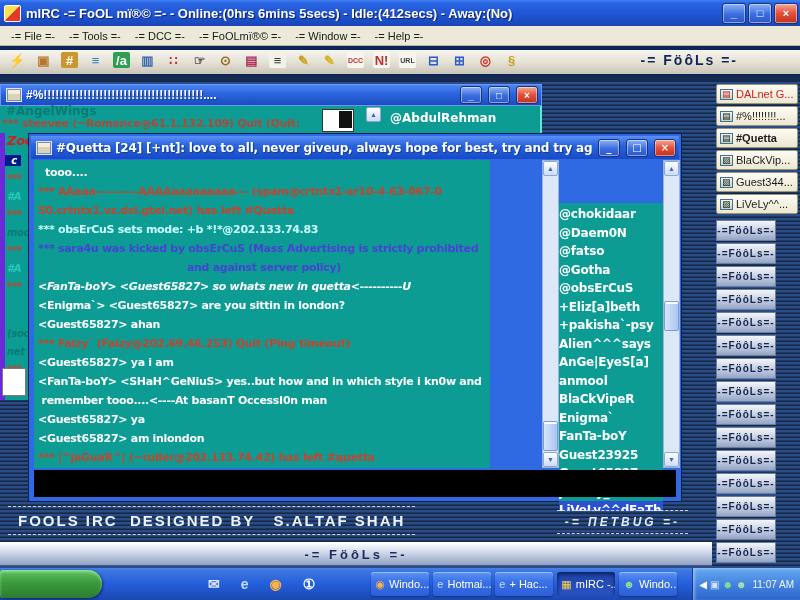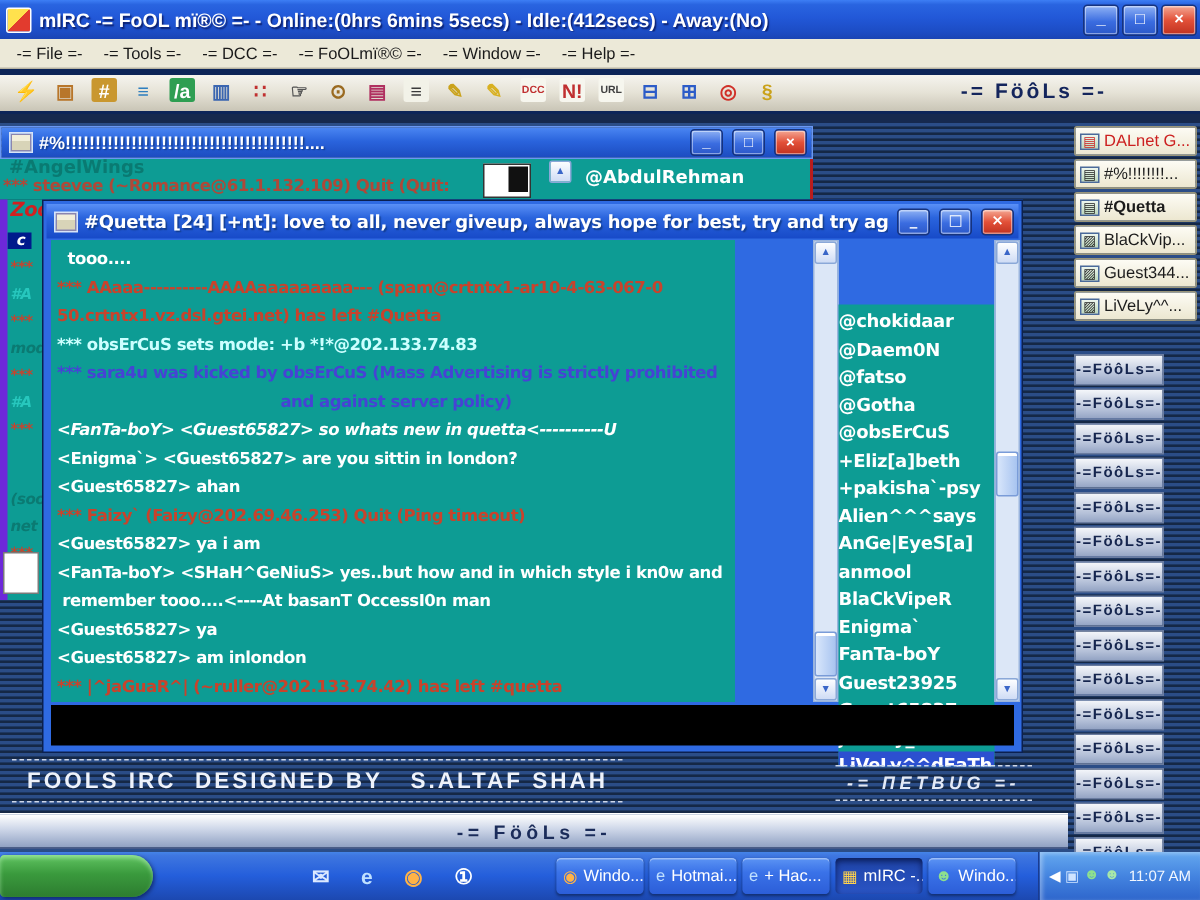--- a/index.html
+++ b/index.html
@@ -40,21 +40,21 @@
   #mdi{left:0;top:82px;width:800px;height:486px;
     background:repeating-linear-gradient(180deg,#2b4d87 0px,#2b4d87 2px,#1d3761 2px,#1d3761 3px,#152846 3px,#152846 4px);}
 
   
   #bg-window{left:0;top:84px;width:542px;}
   #bg-title{height:22px;display:flex;align-items:center;gap:4px;padding:0 3px 0 5px;box-sizing:border-box;
     background:linear-gradient(180deg,#4b86f2 0%,#2a64dd 45%,#1c4cc0 100%);
     border:1px solid #6a98f4;color:#fff;font-weight:bold;font-size:12px;}
   #bg-title .title-text{flex:1;white-space:nowrap;overflow:hidden;text-shadow:1px 1px 1px #123c8c;}
   .win-btn.sm{width:20px;height:16px;font-size:10px;}
-  #bg-strip{top:106px;left:0;width:540px;height:27px;background:#0d9c94;border-right:2px solid #b91c1c;}
+  #bg-strip{top:106px;left:0;width:540px;height:27px;background:#0d9c94;border-right:2px solid #5eead4;}
   #bg-chan-label{left:6px;top:-2px;color:#0a7a72;font-weight:bold;font-size:12px;font-family:"DejaVu Sans",sans-serif;}
   #bg-quit-line{left:2px;top:11px;color:#b04838;font-weight:bold;font-size:11px;white-space:pre;
     font-family:"DejaVu Sans",sans-serif;letter-spacing:-0.3px;}
   #bg-palette{left:322px;top:3px;width:30px;height:21px;background:#fff;border:1px solid #333;}
   #bg-palette .half{position:absolute;right:1px;top:1px;width:13px;height:17px;background:#111;}
   #bg-upbtn{left:366px;top:1px;}
   #bg-nick{left:390px;top:5px;color:#fff;font-weight:bold;font-size:12px;font-family:"DejaVu Sans",sans-serif;}
   #bg-sliver{left:0;top:133px;width:28px;height:267px;background:#0d9c94;border-left:5px solid #6d28d9;overflow:hidden;font-style:italic;}
   .frag{font-family:"DejaVu Sans",sans-serif;font-weight:bold;font-size:10px;letter-spacing:-0.3px;
     padding-left:2px;margin-bottom:7px;white-space:pre;}
@@ -99,21 +99,21 @@
 
   
   #switchbar{left:716px;top:84px;width:82px;}
   .sb-btn{height:20px;margin-bottom:2px;display:flex;align-items:center;gap:3px;padding:0 3px;
     box-sizing:border-box;background:linear-gradient(180deg,#fdfcf5,#ece7d0);
     border:1px solid #9a967a;border-radius:2px;font-size:11px;color:#1c1c1c;
     white-space:nowrap;overflow:hidden;}
   .sb-btn .li-ico{width:13px;height:11px;flex:0 0 auto;display:flex;align-items:center;justify-content:center;
     font-size:9px;background:linear-gradient(180deg,#eef6ee,#bcd8bc);border:1px solid #4a6a9a;box-sizing:border-box;}
   .sb-btn.bold .li-txt{font-weight:bold;}
-  #fools-col{left:716px;top:236px;width:60px;}
+  #fools-col{left:716px;top:220px;width:60px;}
   .fools-block{height:21px;margin-bottom:2px;display:flex;align-items:center;justify-content:center;
     background:linear-gradient(180deg,#f4f6fa,#b4c0d8 70%,#94a4c4);border:1px solid #6a7ca0;
     box-sizing:border-box;font-weight:bold;font-size:10px;letter-spacing:1px;color:#15254e;white-space:pre;}
 
   
   #footer-credit{left:8px;top:506px;color:#eef2fa;font-weight:bold;font-size:15px;letter-spacing:2px;
     border-top:1px dashed #cfd8ea;border-bottom:1px dashed #cfd8ea;padding:5px 10px;white-space:pre;}
   #footer-netbug{right:112px;top:510px;color:#e4eaf6;font-weight:bold;font-style:italic;font-size:12px;
     letter-spacing:3px;border-top:1px dashed #cfd8ea;border-bottom:1px dashed #cfd8ea;padding:4px 8px;white-space:pre;}
   #statusbar{left:0;top:542px;width:712px;height:24px;

